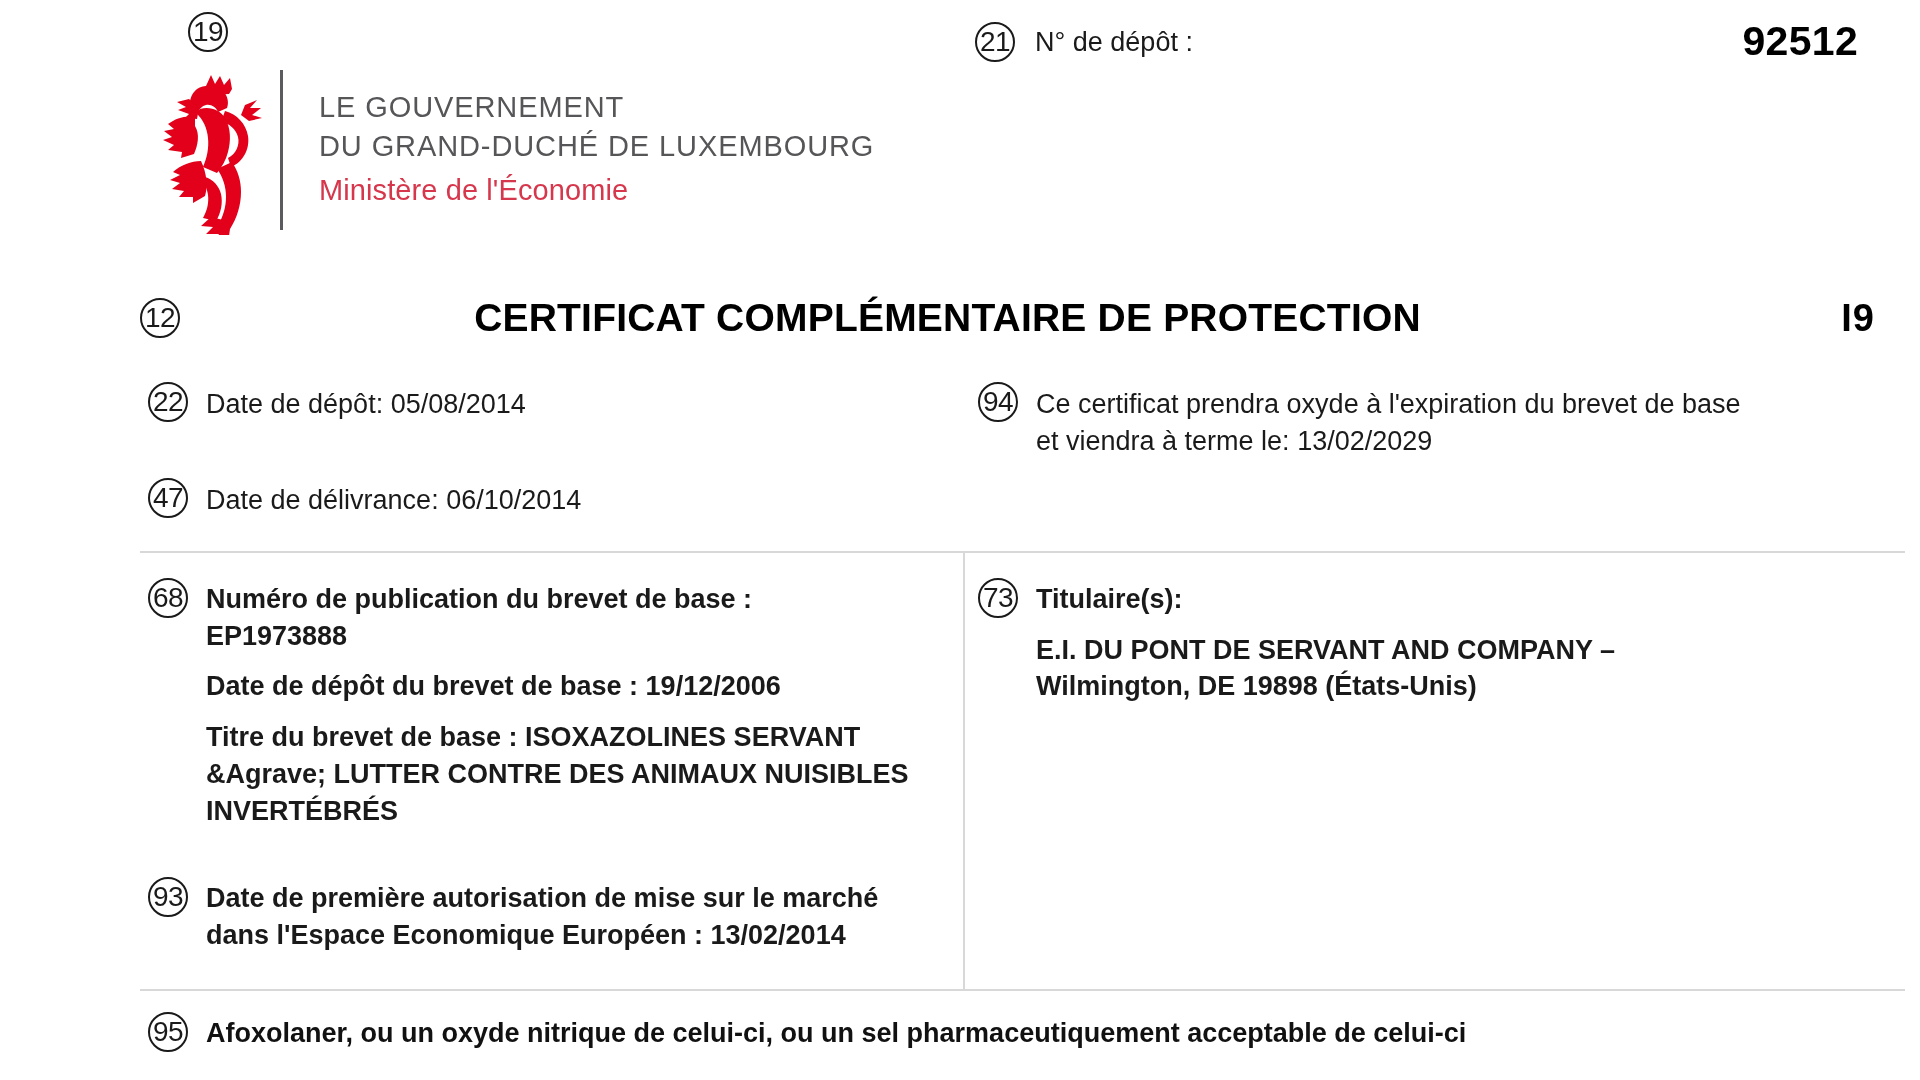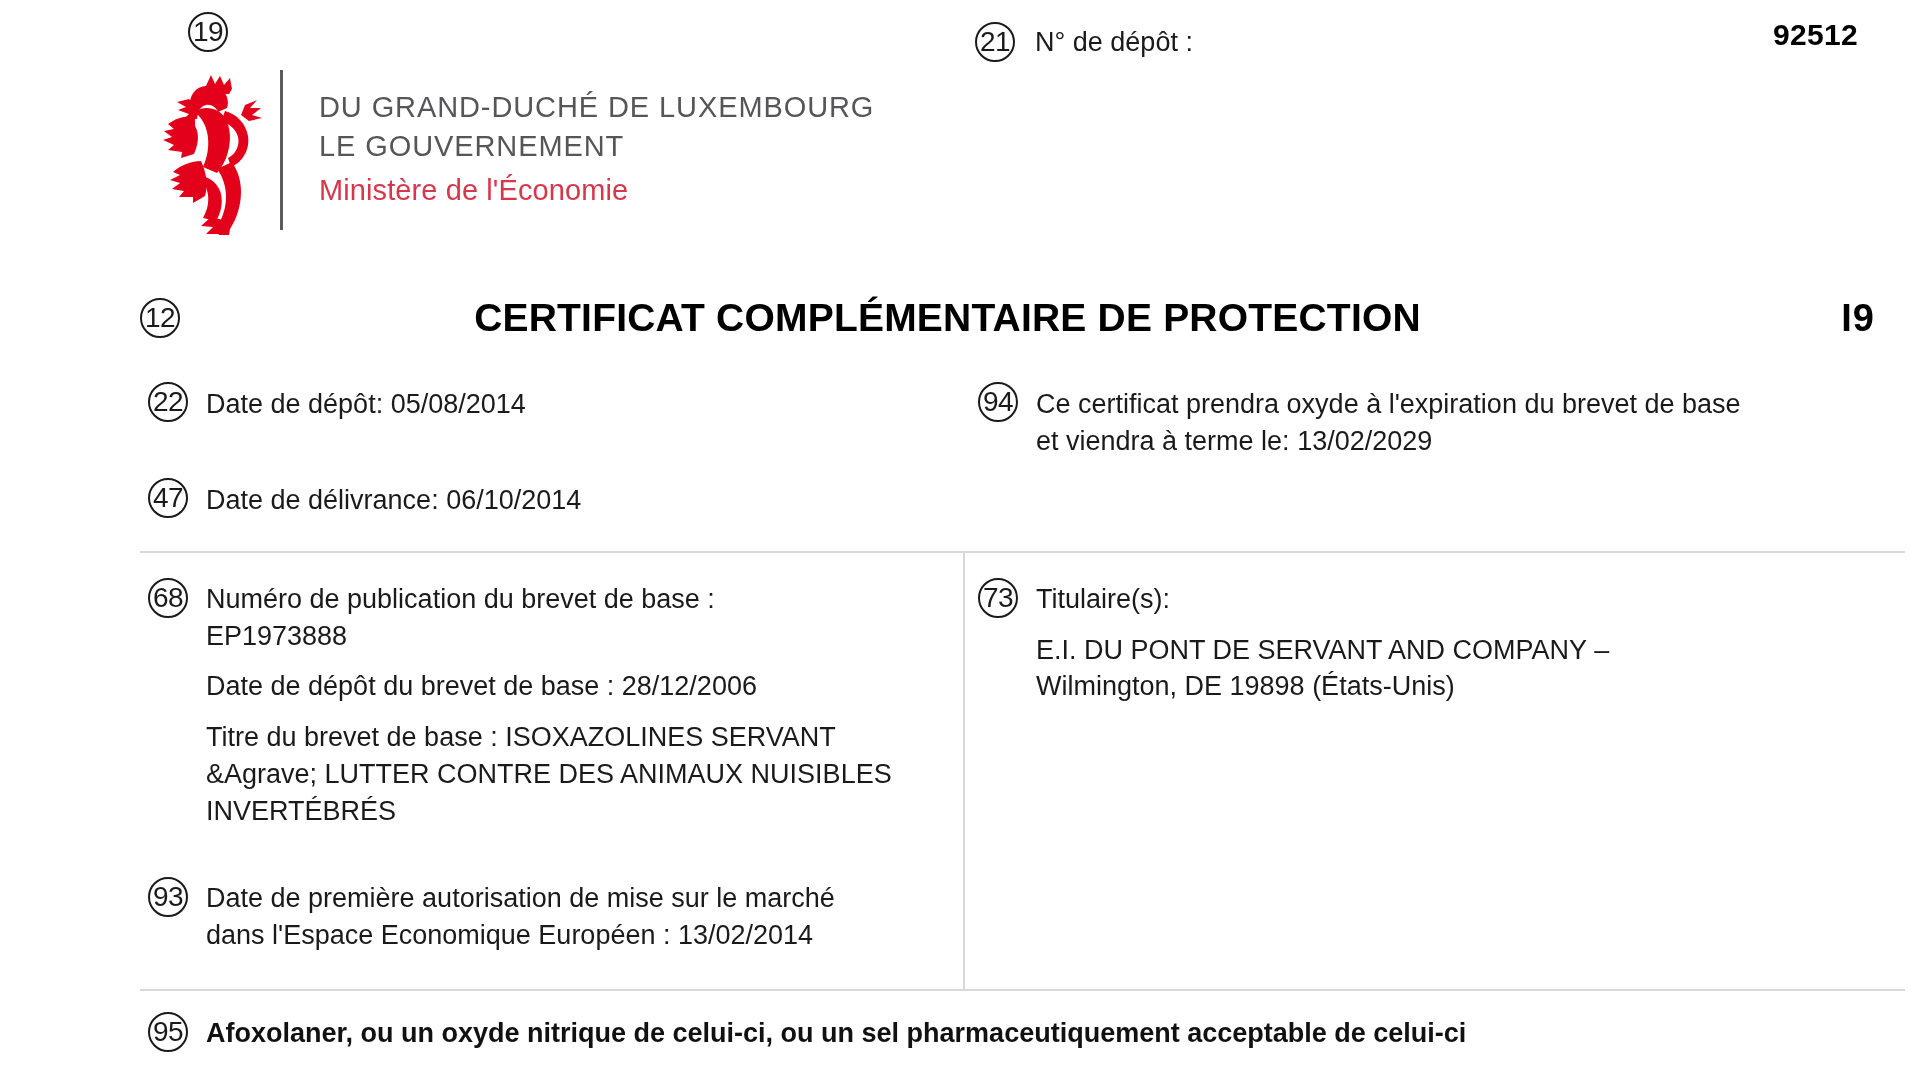--- a/index.html
+++ b/index.html
@@ -111,21 +111,21 @@
   .deposit-value-wrap {
     position: absolute;
     left: 1570px;
     top: 18px;
     width: 320px;
     text-align: right;
     padding-right: 32px;
     box-sizing: border-box;
   }
   .deposit-value-wrap span {
-    font-size: 30px;
+    font-size: 41px;
     font-weight: bold;
     letter-spacing: 0.3px;
     color: #000;
   }
 
   
   .title-row {
     position: absolute;
     left: 140px;
     top: 296px;
@@ -221,21 +221,21 @@
   }
   .block + .block {
     margin-top: 48px;
   }
   .block .body {
     font-size: 27px;
     line-height: 1.36;
     color: #1a1a1a;
     padding-top: 3px;
   }
-  .block .body div { white-space: normal; }
+  .block .body div { white-space: normal; font-weight: bold; }
   .gap-sm { height: 14px; }
 
   
   .product {
     position: absolute;
     left: 148px;
     top: 1012px;
     display: flex;
     align-items: flex-start;
     gap: 18px;
@@ -283,22 +283,22 @@
             <path d="M100 40 l12 -5 -7 8 11 0 -9 7 10 3 -13 3 -8 -6 z"></path>
 
             <path d="M66 152 l-10 9 12 1 -7 7 13 0 -4 7 14 -5 2 -14 z"></path>
           </g>
         </svg>
       </div>
 
       <div class="logo-rule"></div>
 
       <div class="logo-text">
+        <div class="logo-line">LE GOUVERNEMENT</div>
         <div class="logo-line">DU GRAND-DUCHÉ DE LUXEMBOURG</div>
-        <div class="logo-line">LE GOUVERNEMENT</div>
         <div class="logo-ministry">Ministère de l'Économie</div>
       </div>
     </div>
   </div>
 
   <div class="deposit">
     <div class="inid">21</div>
     <div class="deposit-label">N° de dépôt :</div>
   </div>
   <div class="deposit-value-wrap">
@@ -334,21 +334,21 @@
   <div class="vdiv"></div>
 
   <div class="col-left">
 
     <div class="block">
       <div class="inid">68</div>
       <div class="body">
         <div>Numéro de publication du brevet de base :</div>
         <div>EP1973888</div>
         <div class="gap-sm"></div>
-        <div>Date de dépôt du brevet de base : 28/12/2006</div>
+        <div>Date de dépôt du brevet de base : 19/12/2006</div>
         <div class="gap-sm"></div>
         <div>Titre du brevet de base : ISOXAZOLINES SERVANT</div>
         <div>&amp;Agrave; LUTTER CONTRE DES ANIMAUX NUISIBLES</div>
         <div>INVERTÉBRÉS</div>
       </div>
     </div>
 
     <div class="block">
       <div class="inid">93</div>
       <div class="body">

